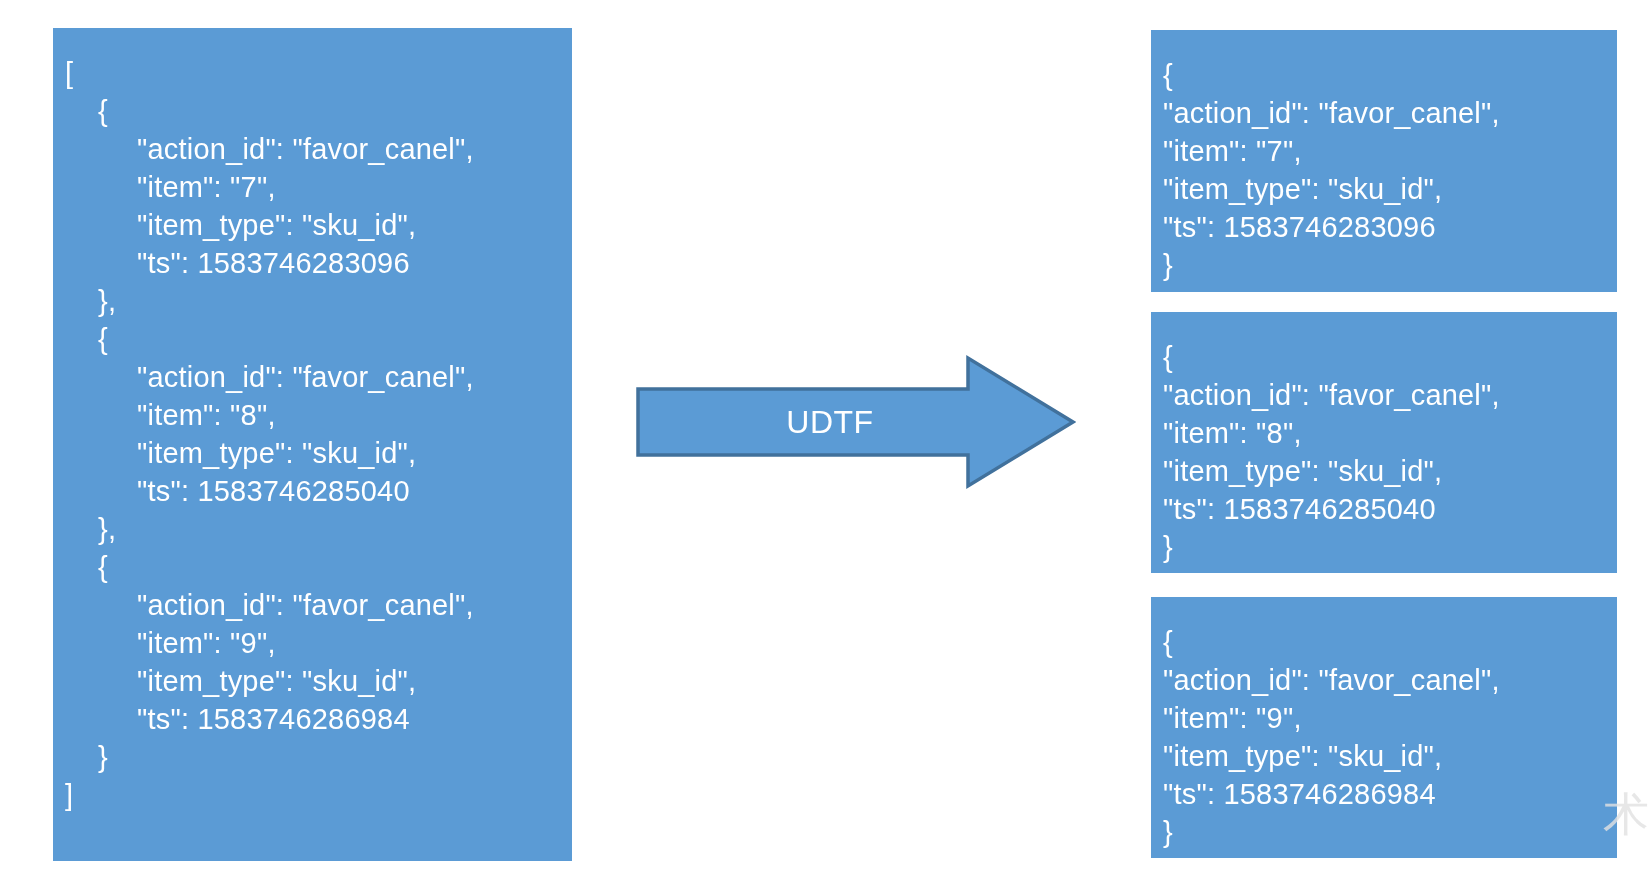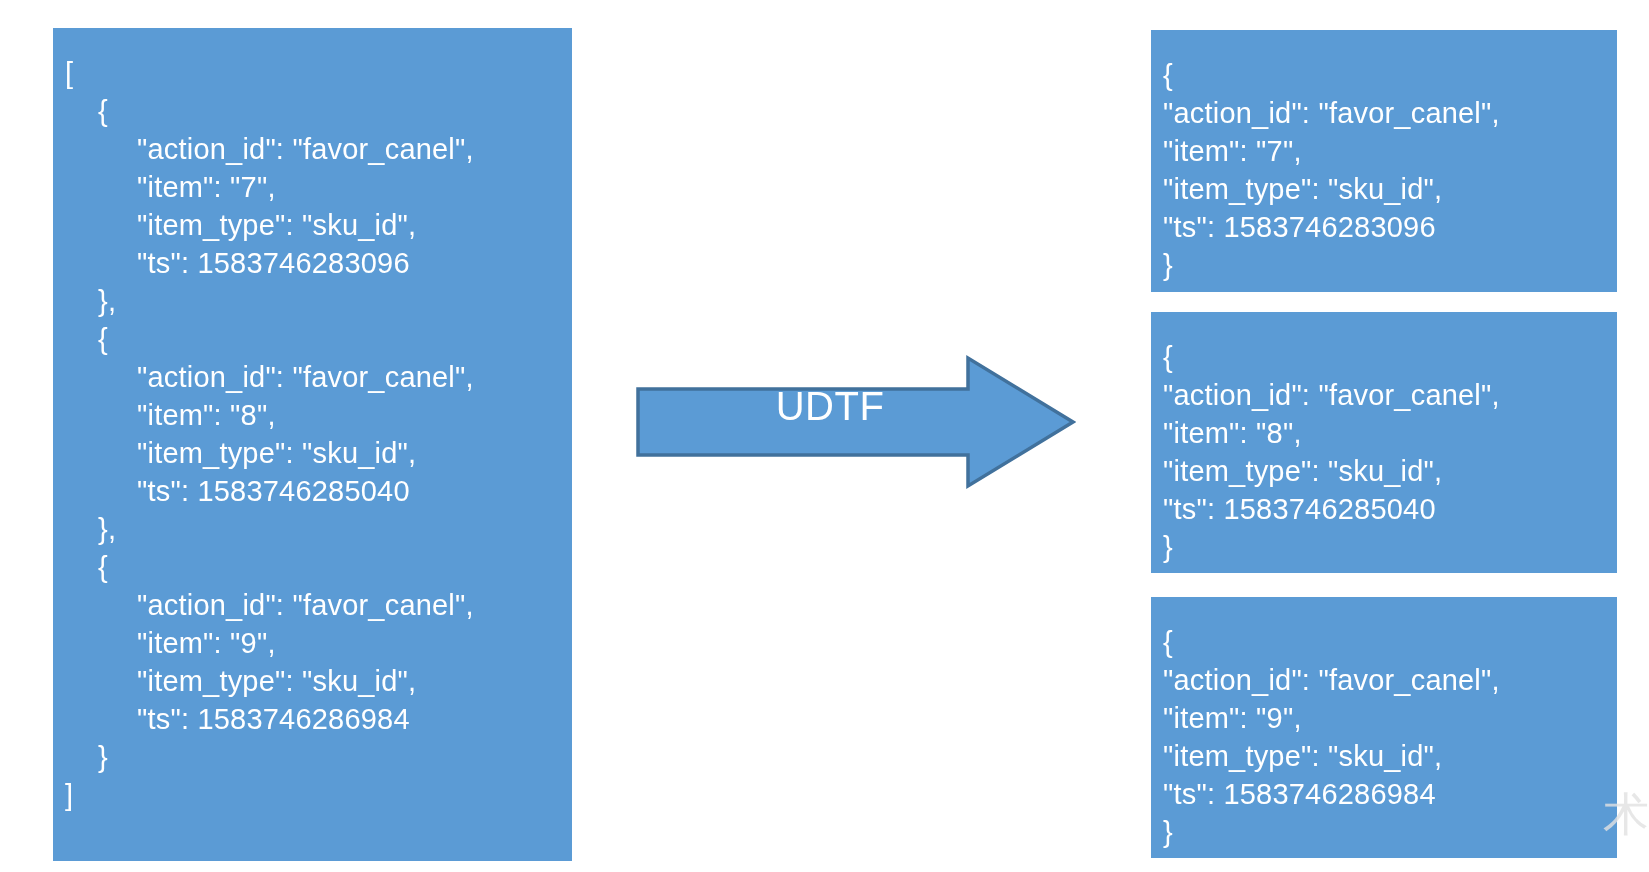--- a/index.html
+++ b/index.html
@@ -56,30 +56,30 @@
     position: absolute;
     left: 636px;
     top: 352px;
     width: 440px;
     height: 140px;
   }
   #udtf-arrow svg { display: block; width: 440px; height: 140px; }
   #udtf-label {
     position: absolute;
     left: 636px;
-    top: 336px;
+    top: 352px;
     width: 440px;
     height: 140px;
     display: flex;
     align-items: center;
     justify-content: center;
     padding-right: 96px;
     box-sizing: border-box;
     color: #ffffff;
-    font-size: 40px;
+    font-size: 32px;
     font-family: "Liberation Sans", sans-serif;
     letter-spacing: 0.5px;
     pointer-events: none;
     padding-left: 44px;
   }
 
   
   #watermark {
     position: absolute;
     right: 18px;

